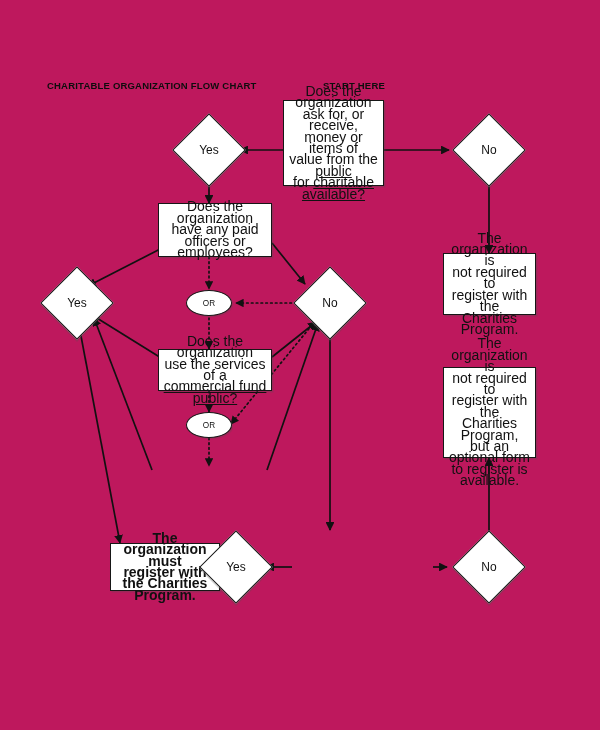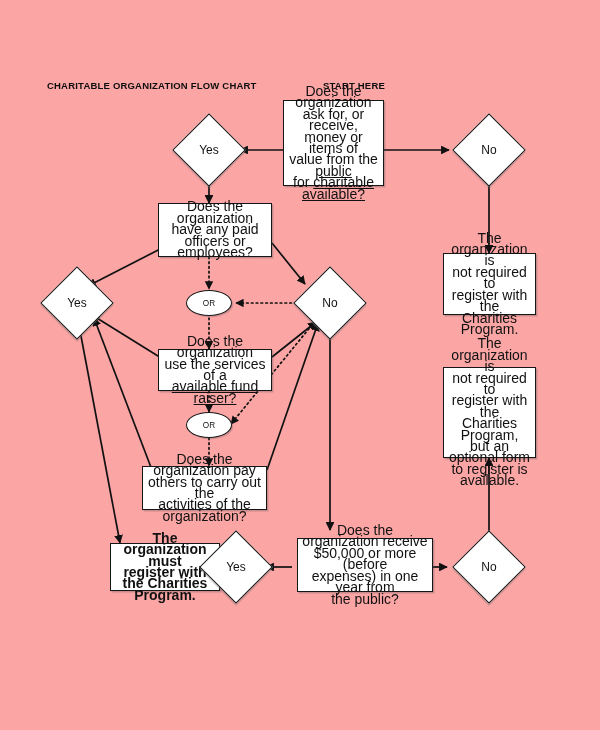--- a/index.html
+++ b/index.html
@@ -9,21 +9,21 @@
     background: #ffffff;
   }
   body {
     font-family: "Liberation Sans", sans-serif;
     color: #111111;
   }
   #page {
     position: relative;
     width: 600px;
     height: 730px;
-    background: #fca5a5;
+    background: #be185d;
     overflow: hidden;
   }
 
   
   .title {
     position: absolute;
     font-weight: bold;
     font-size: 9.5px;
     letter-spacing: 0.2px;
     color: #0d0d0d;
@@ -179,35 +179,25 @@
   </div>
 
   <div class="box" style="left:158px; top:203px; width:114px; height:54px;">
     <span class="txt">
       Does the organization<br>have any paid officers or<br>employees?
     </span>
   </div>
 
   <div class="box" style="left:158px; top:349px; width:114px; height:42px;">
     <span class="txt">
-      Does the organization<br>use the services of a<br><span class="u">available fund raiser?</span>
-    </span>
-  </div>
-
-  <div class="box" style="left:142px; top:466px; width:125px; height:44px;">
-    <span class="txt">
-      Does the organization pay<br>others to carry out the<br>activities of the organization?
-    </span>
-  </div>
-
-  <div class="box" style="left:297px; top:538px; width:136px; height:54px;">
-    <span class="txt">
-      Does the organization receive<br>$50,000 or more (before<br>expenses) in one year from<br>the public?
-    </span>
-  </div>
+      Does the organization<br>use the services of a<br><span class="u">commercial fund public?</span>
+    </span>
+  </div>
+
+
 
   <div class="box" style="left:443px; top:253px; width:93px; height:62px;">
     <span class="txt">
       The organization is<br>not required to<br>register with the<br>Charities Program.
     </span>
   </div>
 
   <div class="box" style="left:443px; top:367px; width:93px; height:91px;">
     <span class="txt">
       The organization is<br>not required to<br>register with the<br>Charities Program,<br>but an optional form<br>to register is<br>available.

